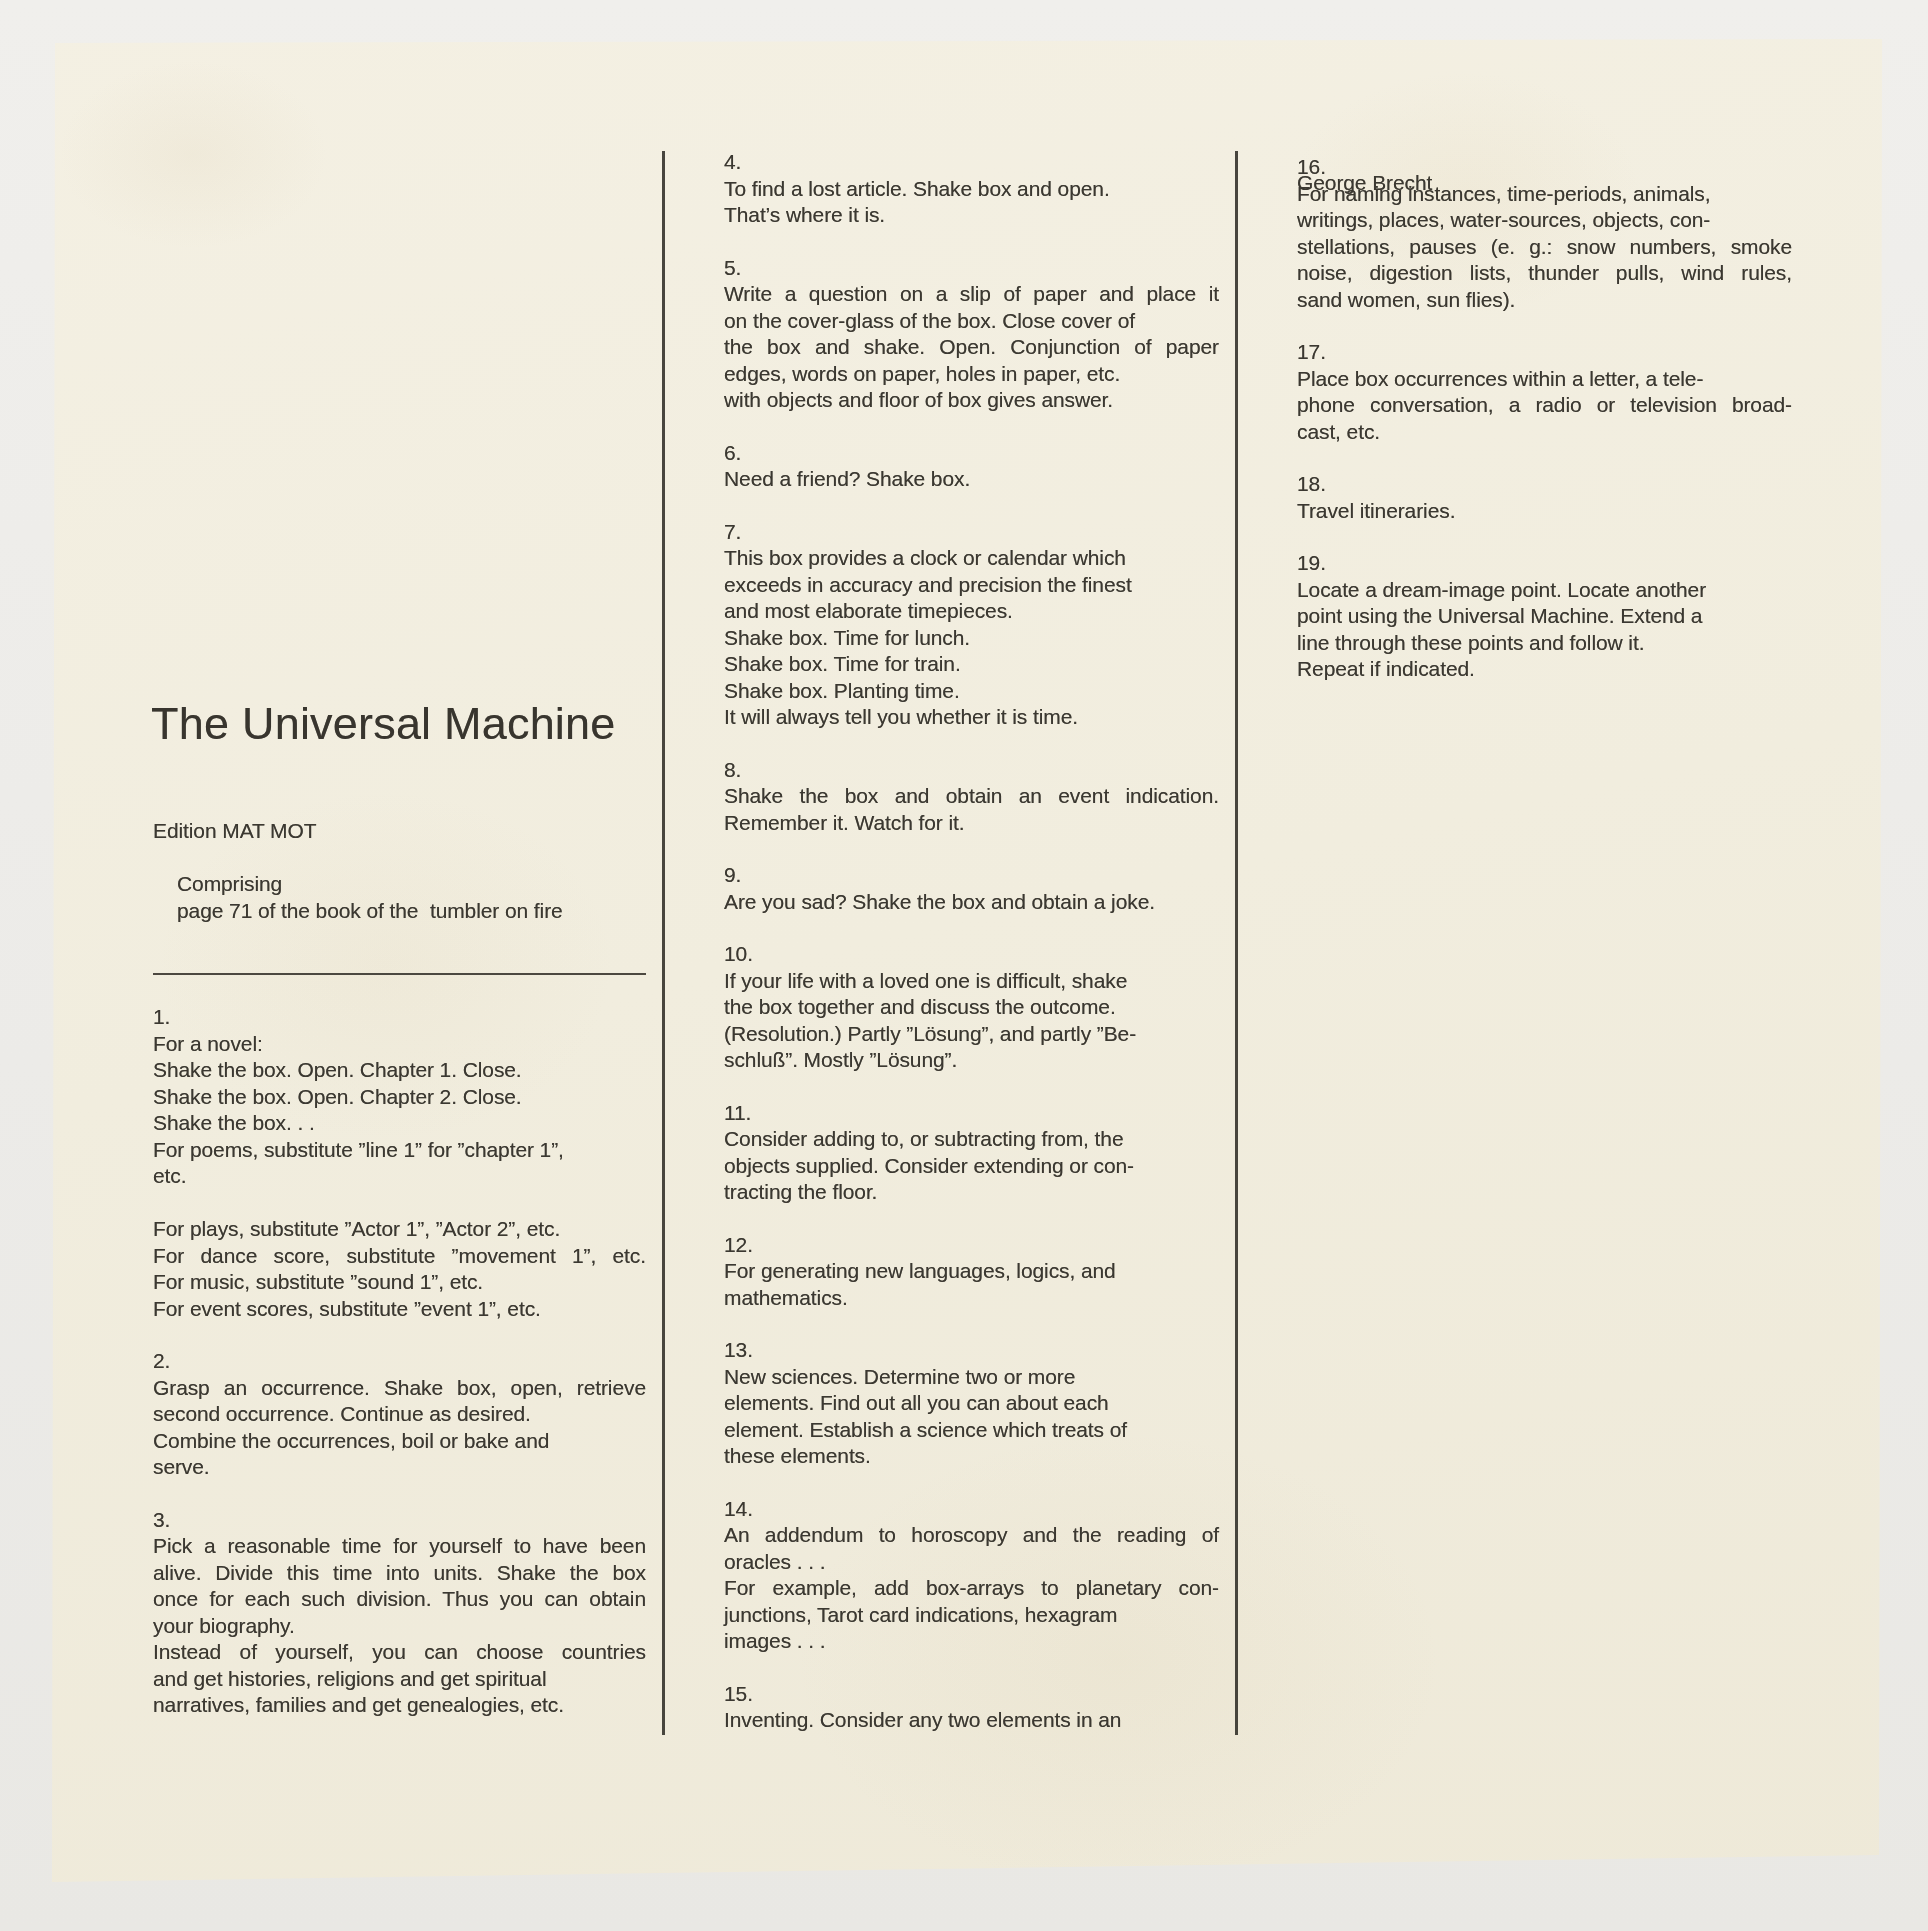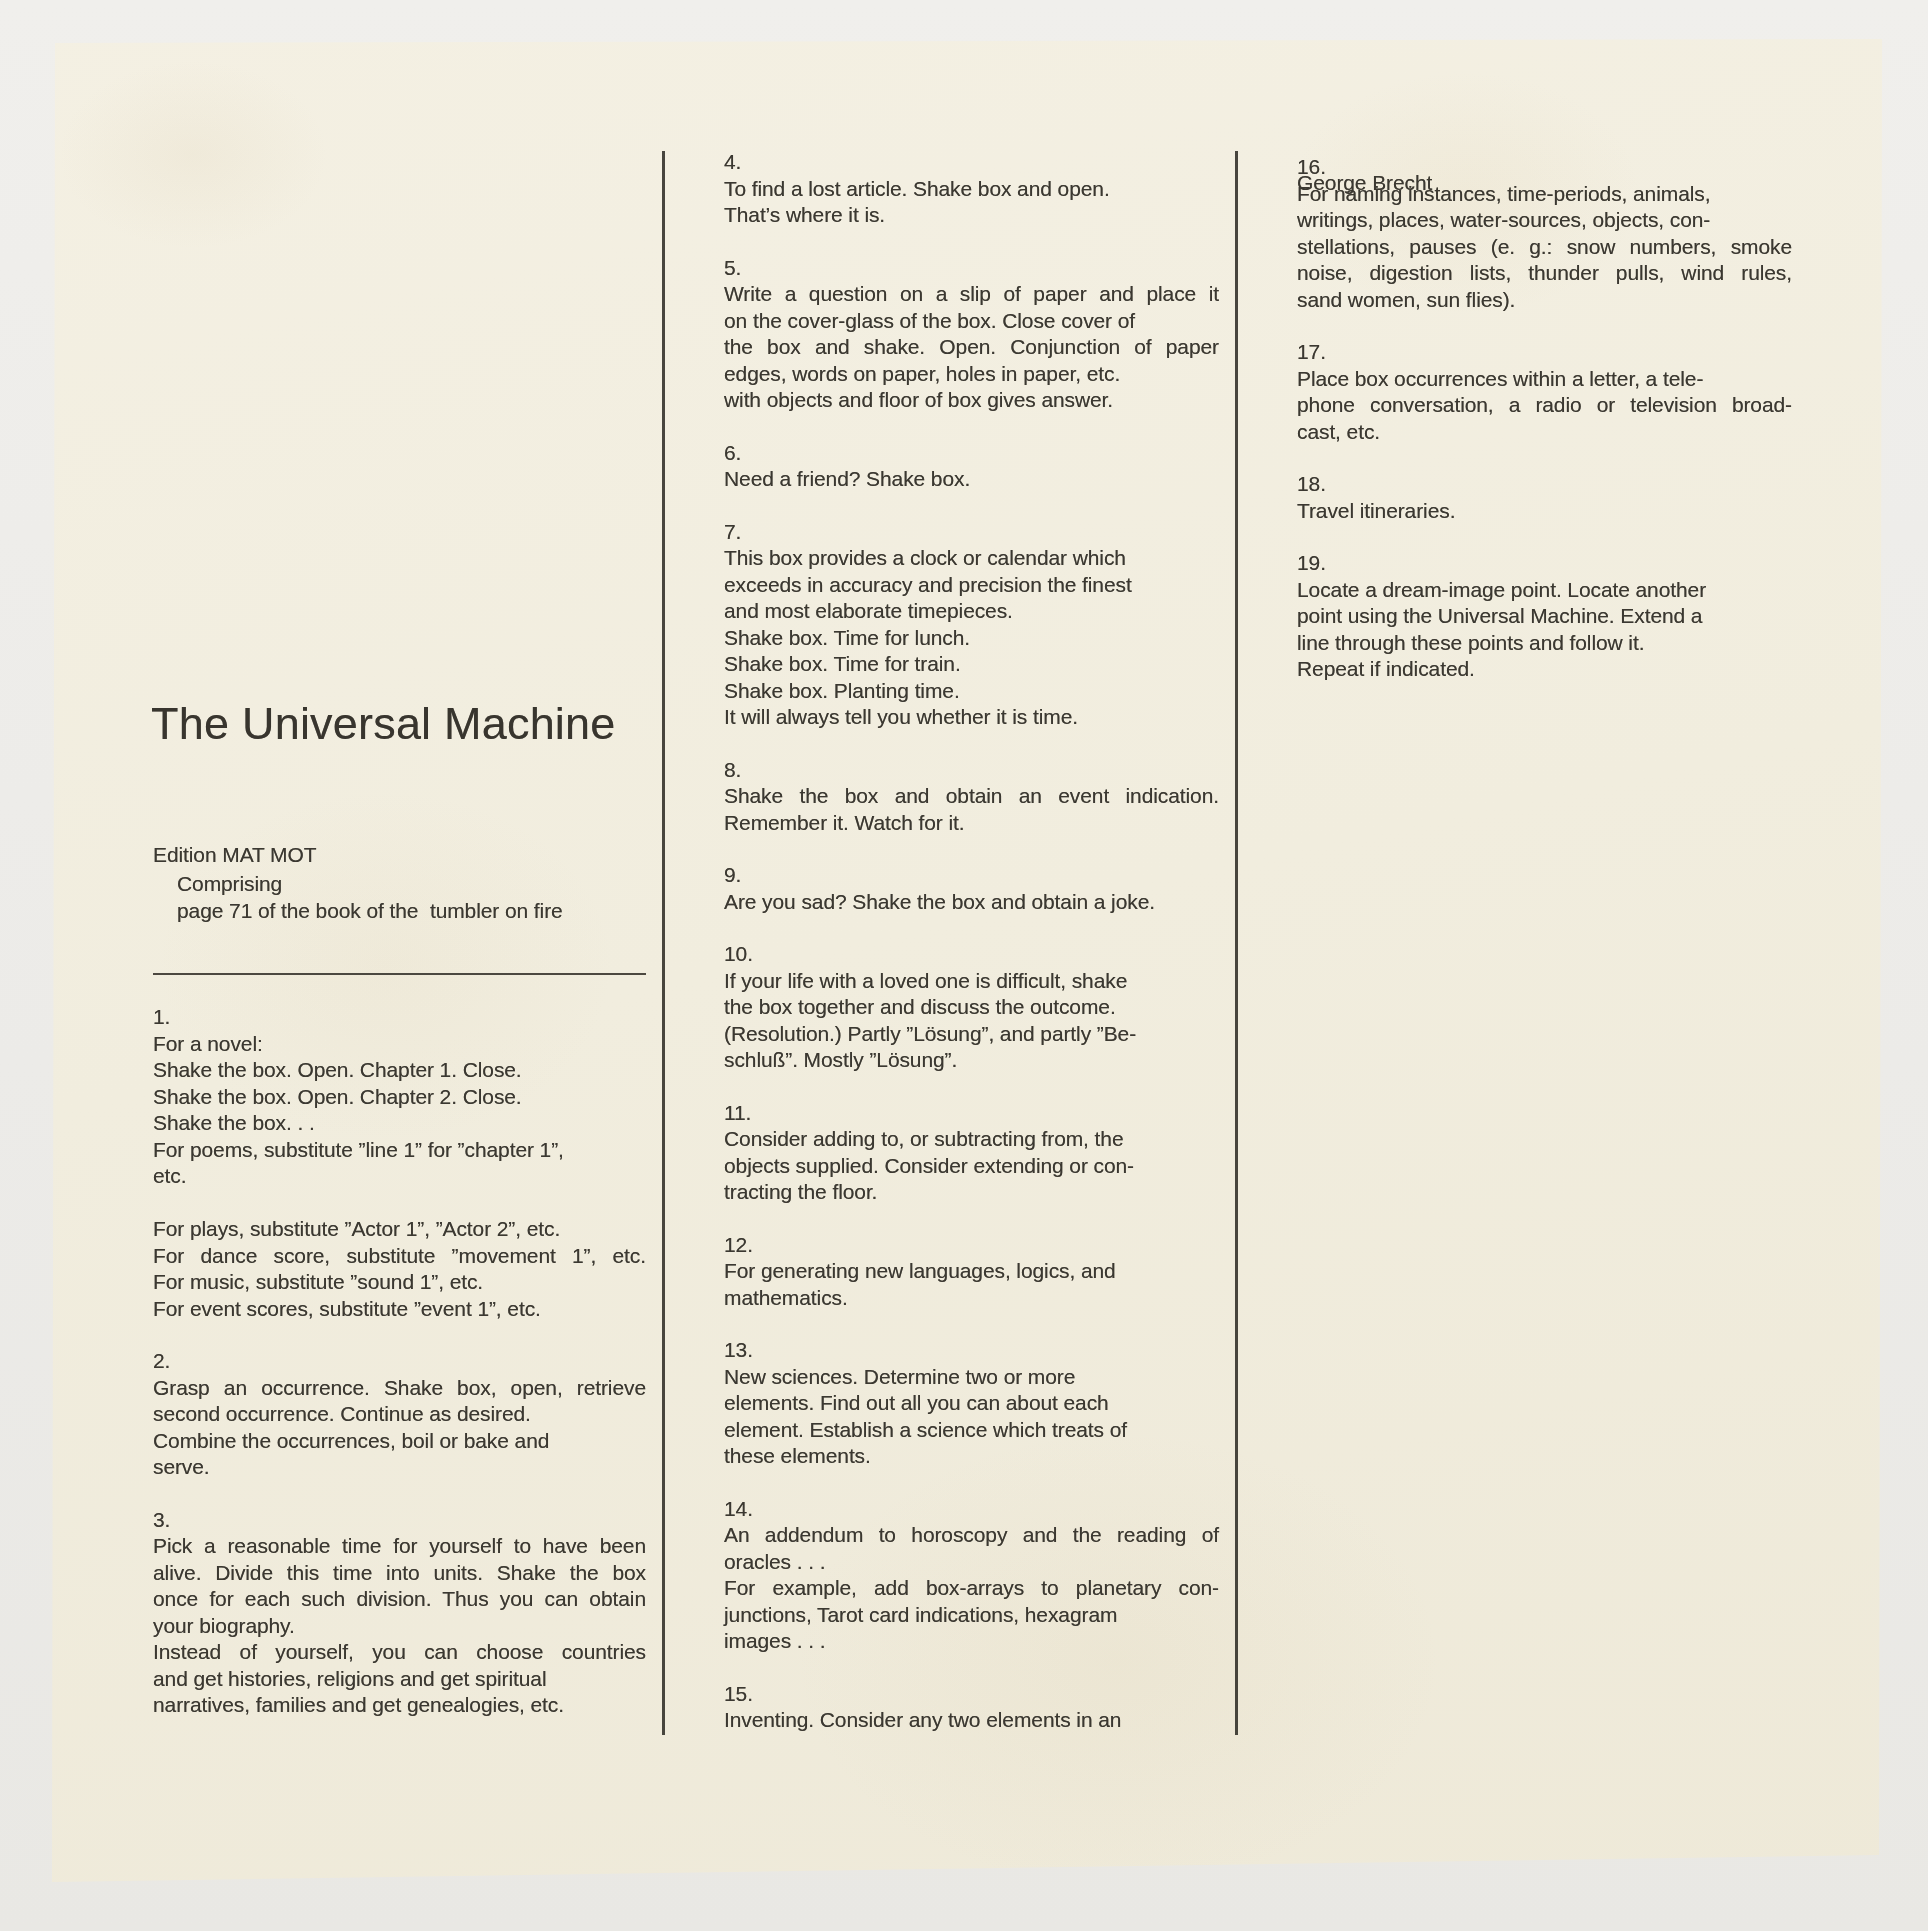--- a/index.html
+++ b/index.html
@@ -29,21 +29,21 @@
   .col-left{left:153px;top:0;width:493px;}
   .col-middle{left:724px;top:149px;width:495px;}
   .col-right{left:1297px;top:154px;width:495px;}
   .title{
     position:absolute;left:-1.9px;top:668px;width:599px;
     font-size:45px;line-height:1.05;font-weight:400;letter-spacing:0.2px;
     color:#38352e;text-shadow:0 0 0.6px rgba(56,53,46,0.55);white-space:nowrap;margin-top:32px;
   }
   .bodytext{font-size:21px;line-height:26.5px;letter-spacing:-0.1px;
     color:#3b3831;text-shadow:0 0 0.5px rgba(59,56,49,0.6);}
-  .edition{position:absolute;left:0;top:818px;width:493px;margin-top:24px;}
+  .edition{position:absolute;left:0;top:818px;width:493px;}
   .comprising{position:absolute;left:0;top:871px;width:493px;margin-left:24px;}
   .rule{
     position:absolute;left:0;top:973px;width:493px;height:0;
     border-top:2.9px solid rgba(52,49,42,0.88);
   }
   .items{position:absolute;left:0;width:100%;}
   .items-left{top:1004px;}
   .items-mid,.items-right{top:0;}
   .item{margin-top:26px;}
   .items .item:first-child{margin-top:0;}

